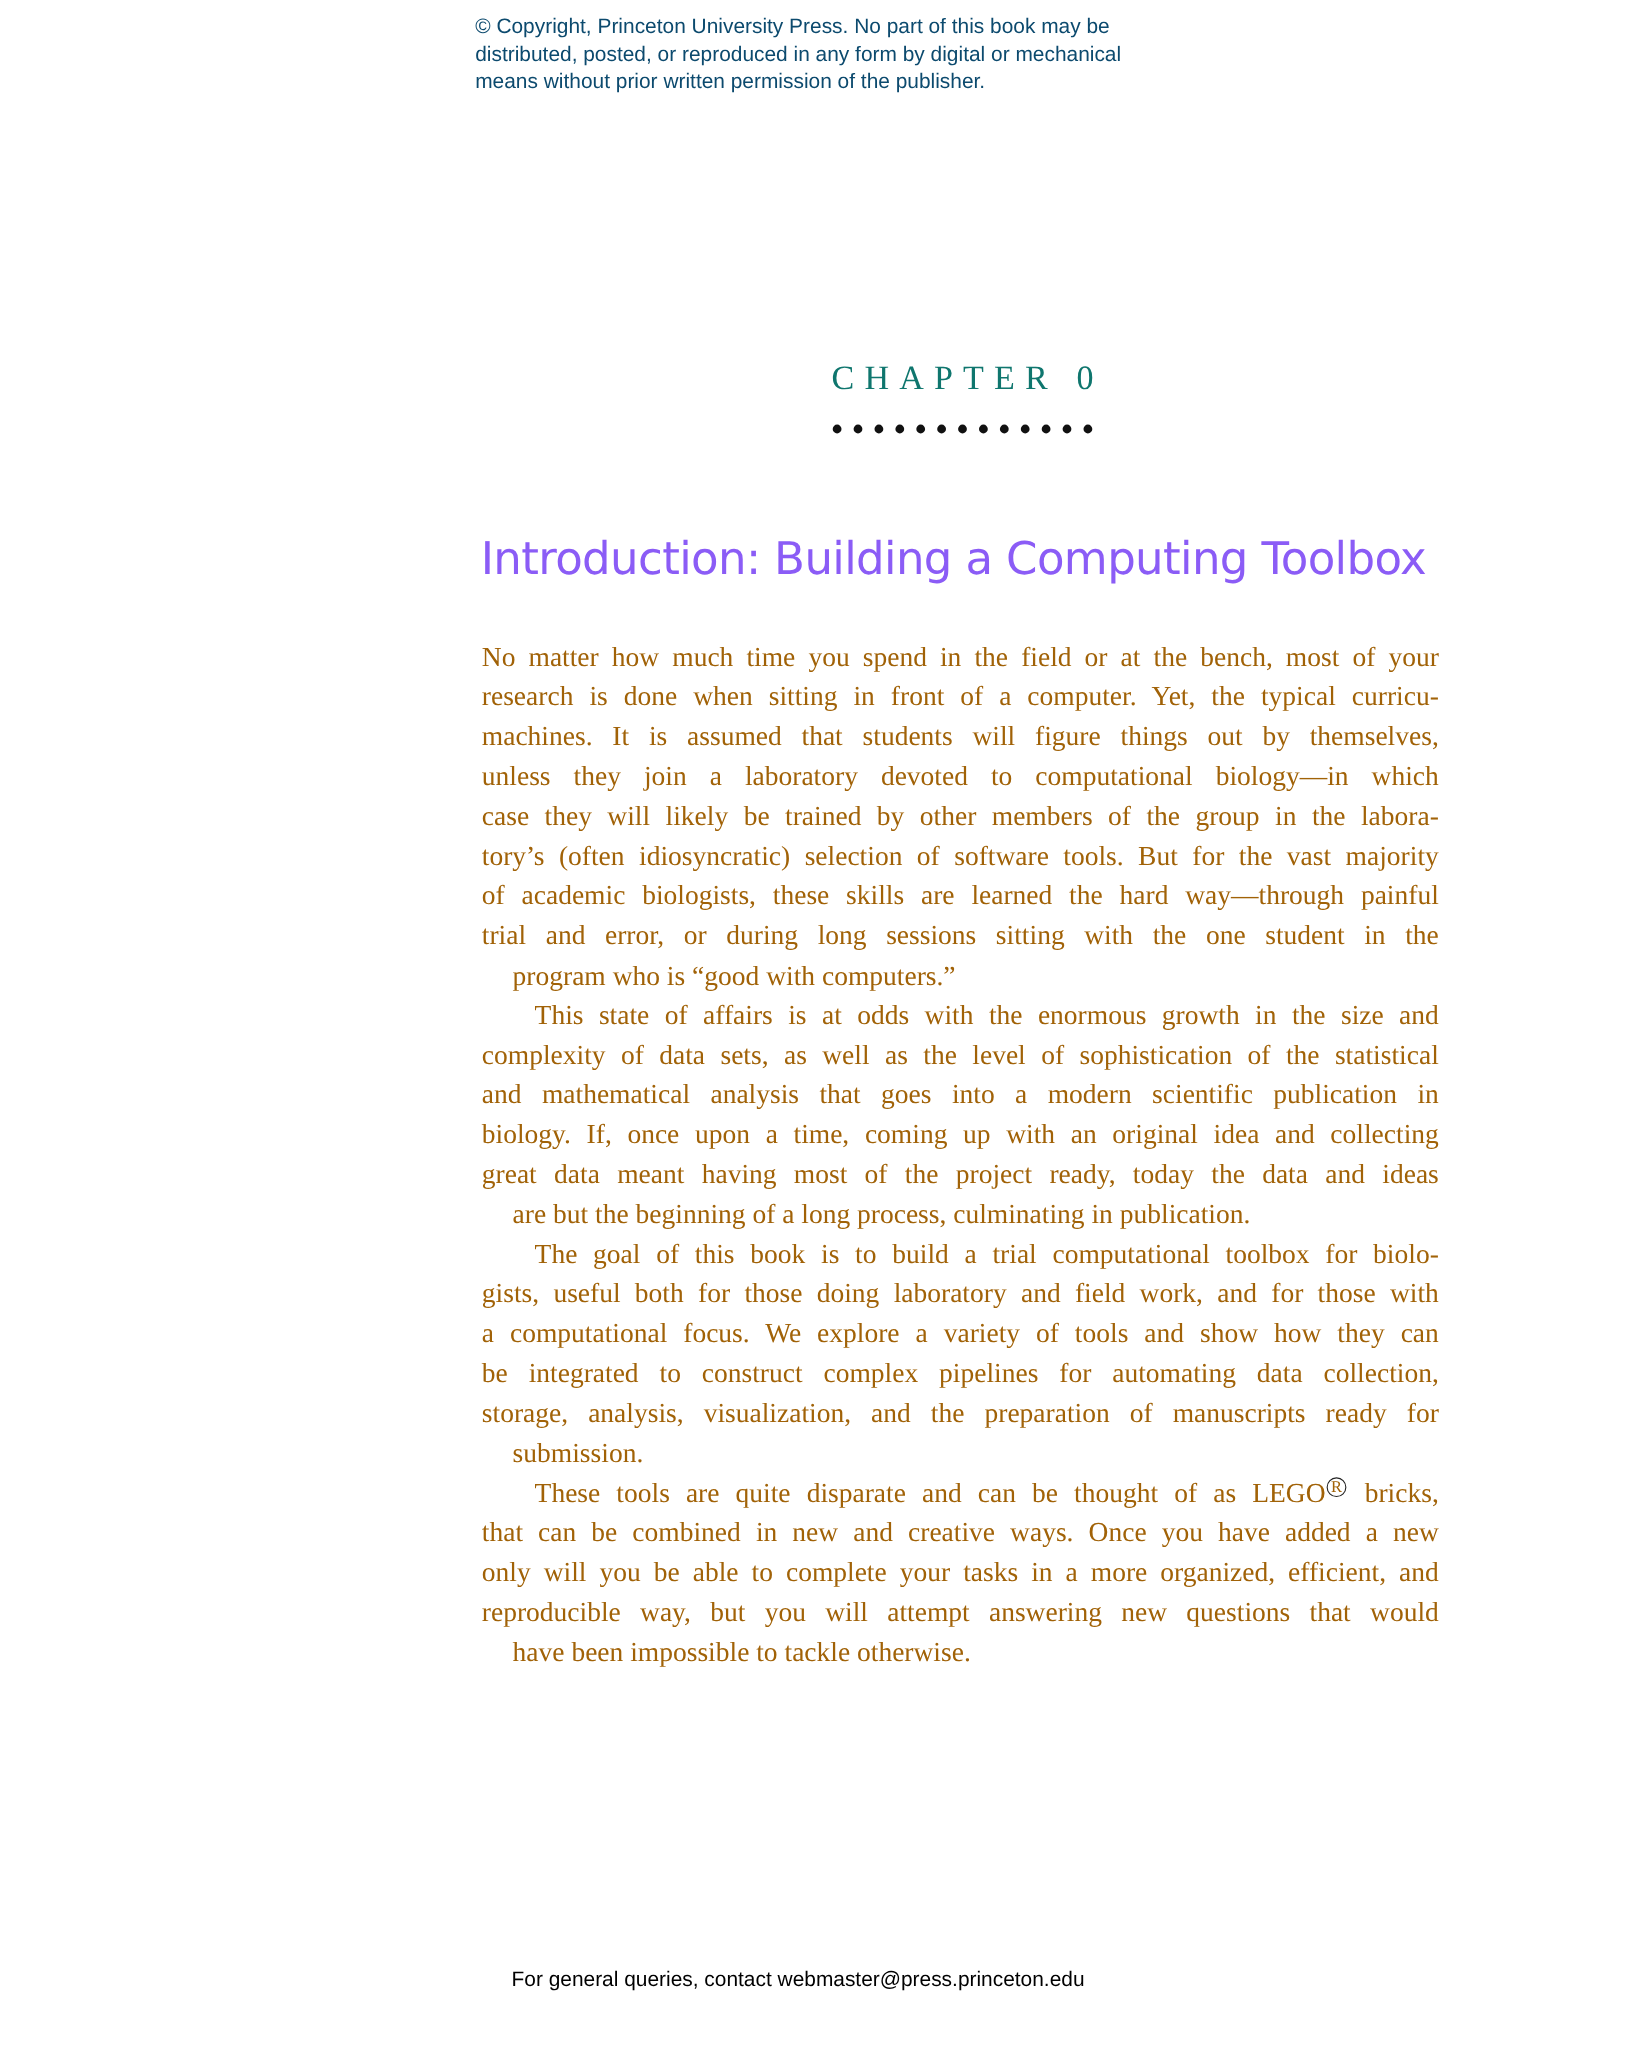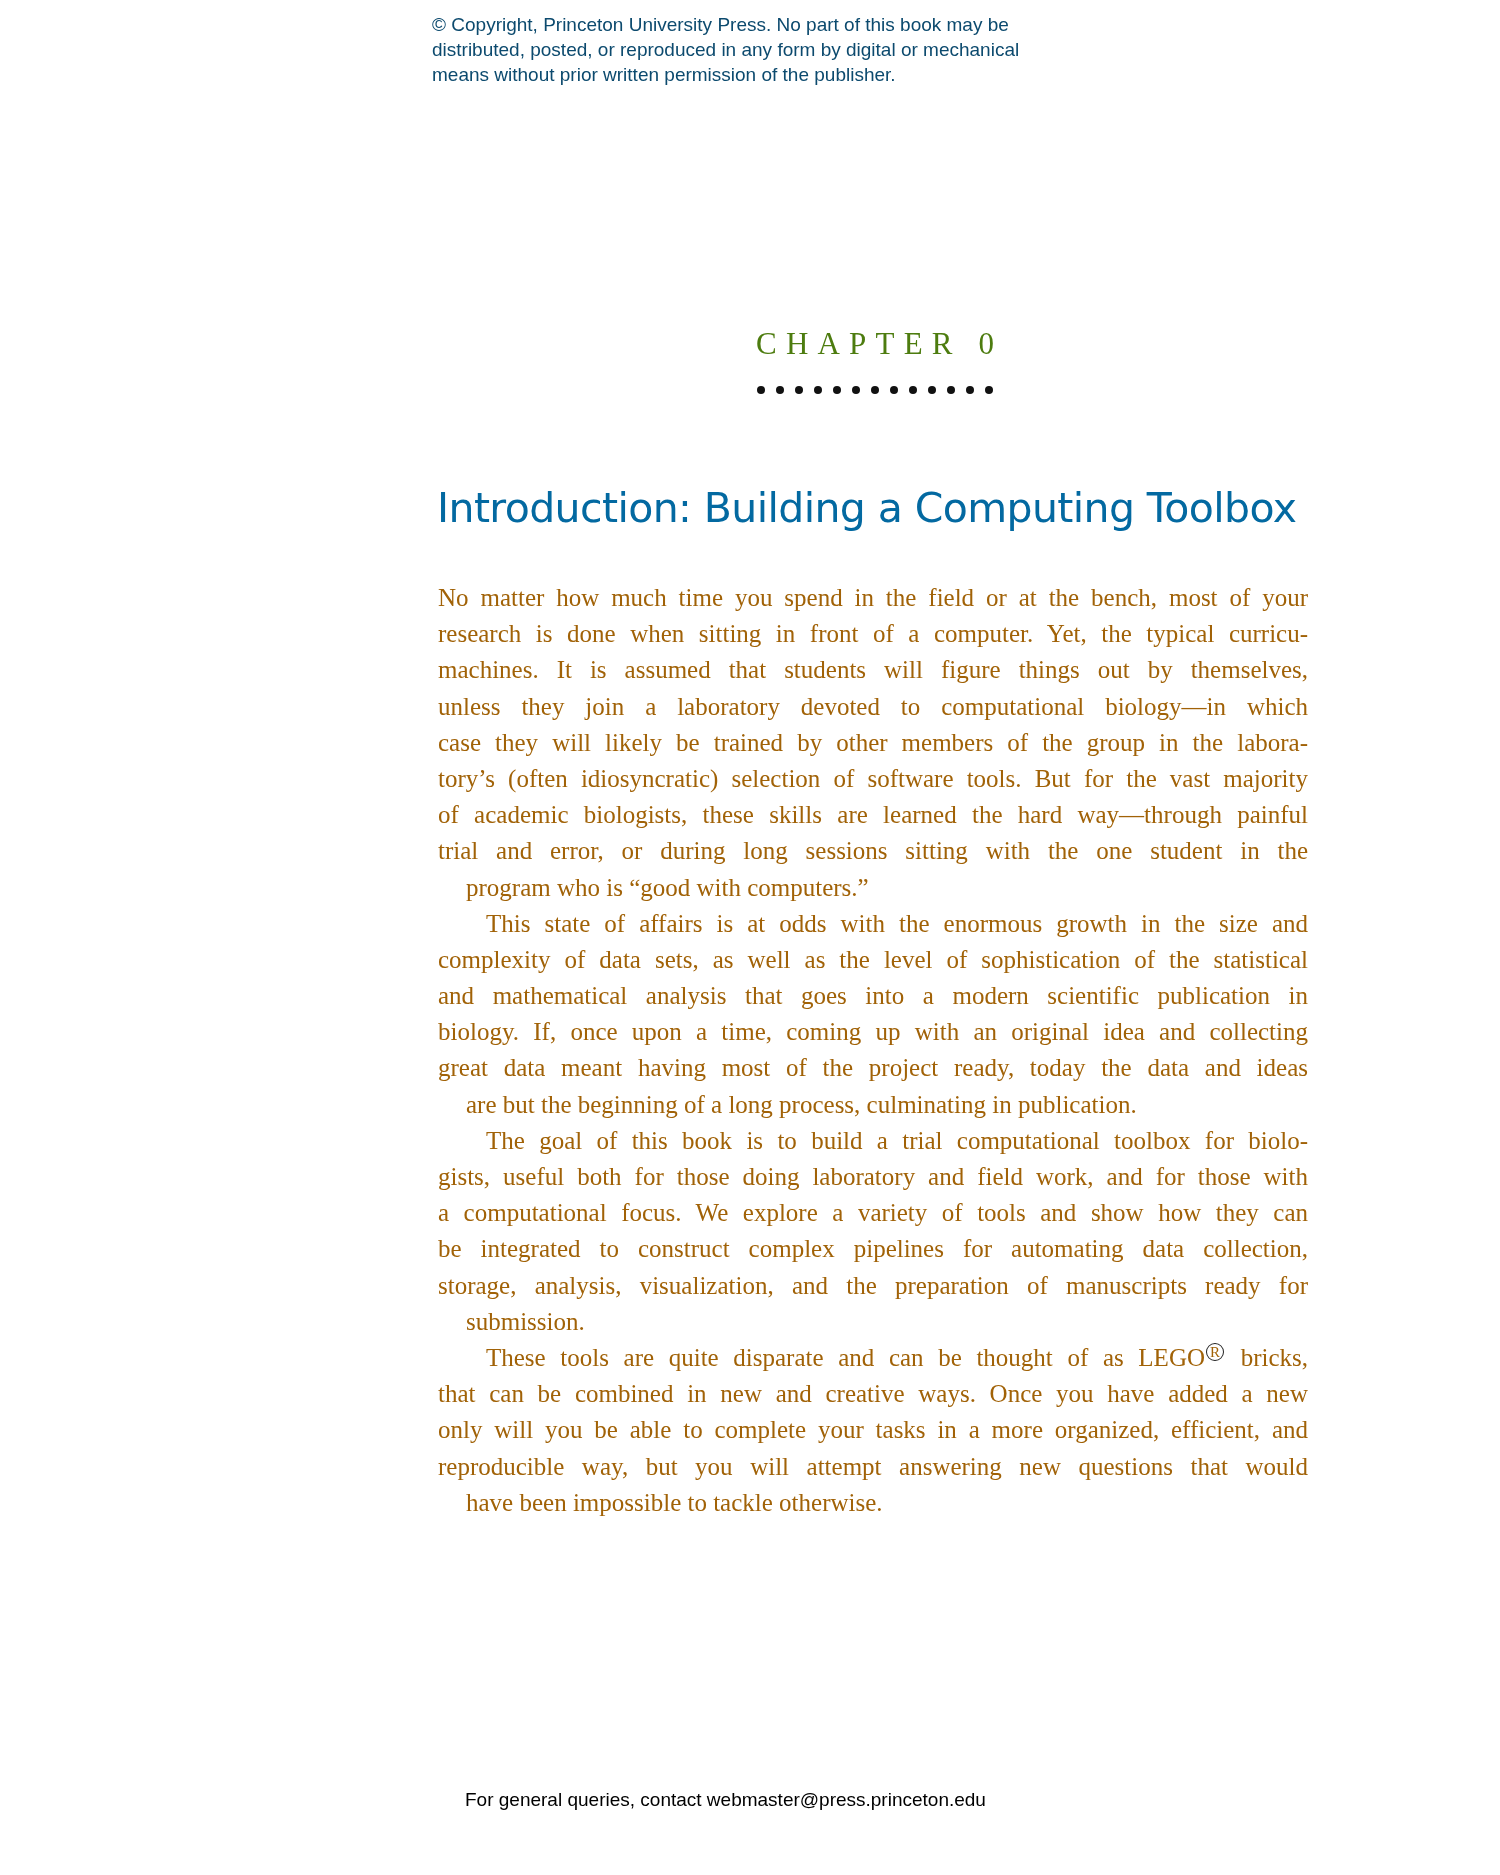--- a/index.html
+++ b/index.html
@@ -26,21 +26,21 @@
     }
     .copyright .line { display: block; white-space: nowrap; }
 
     .chapter-label {
       position: absolute;
       left: 756px;
       top: 326px;
       font-family: "Liberation Serif", serif;
       font-size: 31px;
       letter-spacing: 9.2px;
-      color: #4d7c0f;
+      color: #0f766e;
       white-space: nowrap;
       line-height: 36px;
     }
     .chapter-dots {
       position: absolute;
       left: 757px;
       top: 386px;
       height: 10px;
       display: flex;
       gap: 11px;
@@ -56,21 +56,21 @@
     .chapter-title {
       position: absolute;
       left: 437px;
       top: 455px;
       width: 880px;
       font-family: "DejaVu Sans", sans-serif;
       font-weight: normal;
       font-size: 41px;
       line-height: 52px;
       letter-spacing: -0.6px;
-      color: #0369a1;
+      color: #8b5cf6;
       white-space: nowrap;
       -webkit-text-stroke: 0px;
     }
 
     .body-text {
       position: absolute;
       left: 438px;
       top: 580px;
       width: 870px;
       font-family: "Liberation Serif", serif;

